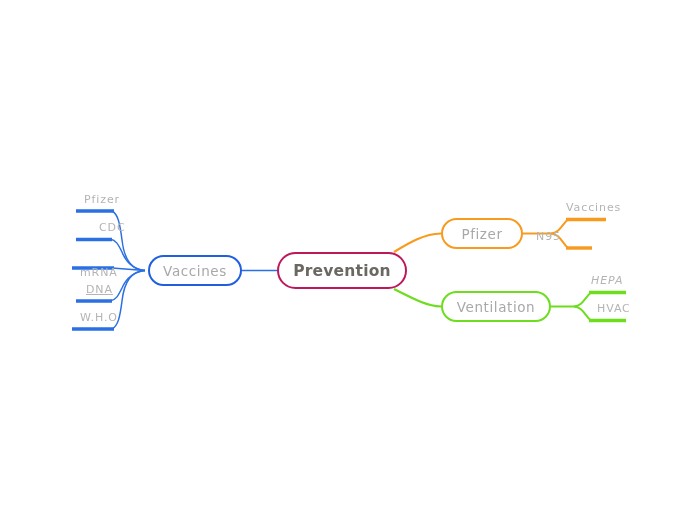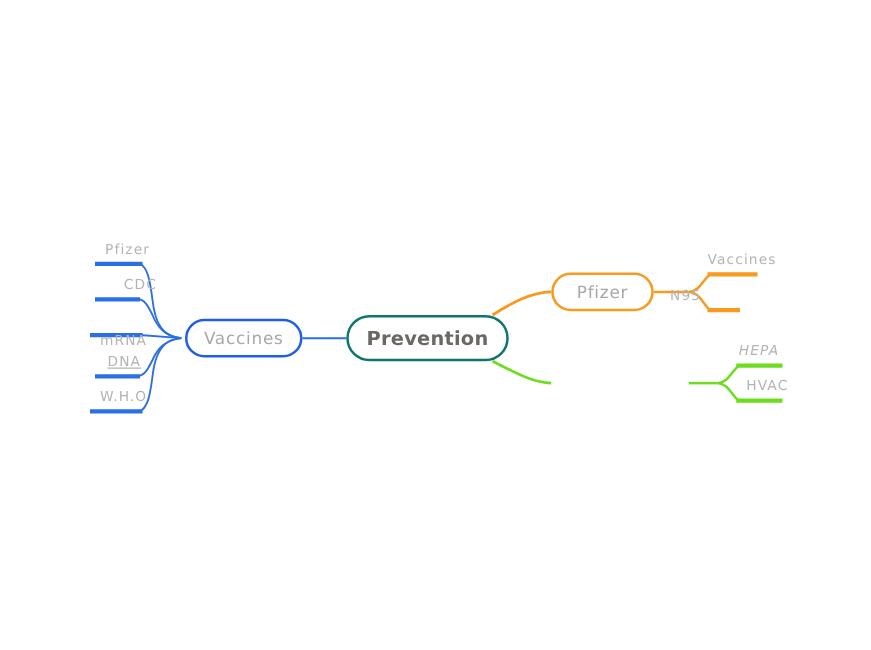--- a/index.html
+++ b/index.html
@@ -31,21 +31,21 @@
     align-items: center;
     justify-content: center;
     white-space: nowrap;
   }
   .node-label {
     color: #a8a8a8;
     font-size: 13.5px;
     letter-spacing: 0.6px;
   }
   #node-root {
-    border: 2px solid #0f766e;
+    border: 2px solid #be185d;
     left: 277px;
     top: 252px;
     width: 130px;
     height: 37px;
   }
   #node-root .node-label {
     color: #6b6864;
     font-weight: bold;
     font-size: 15.5px;
     letter-spacing: 0.2px;
@@ -122,20 +122,23 @@
   </div>
 
   <div class="node" id="node-vaccines">
     <span class="node-label">Vaccines</span>
   </div>
 
   <div class="node" id="node-masks">
     <span class="node-label">Pfizer</span>
   </div>
 
+  <div class="node" id="node-ventilation">
+    <span class="node-label">Ventilation</span>
+  </div>
 
   <span class="leaf-label" style="left:84px; top:193px;">Pfizer</span>
   <span class="leaf-label" style="left:88px; top:221px;margin-left:11px;">CDC</span>
   <span class="leaf-label" style="left:80px; top:266px;">mRNA</span>
   <span class="leaf-label" style="left:86px; top:283px;text-decoration:underline;">DNA</span>
   <span class="leaf-label" style="left:80px; top:311px;">W.H.O</span>
 
   <span class="leaf-label" style="left:566px; top:201px;">Vaccines</span>
   <span class="leaf-label" style="left:536px; top:230px;">N95</span>
 

